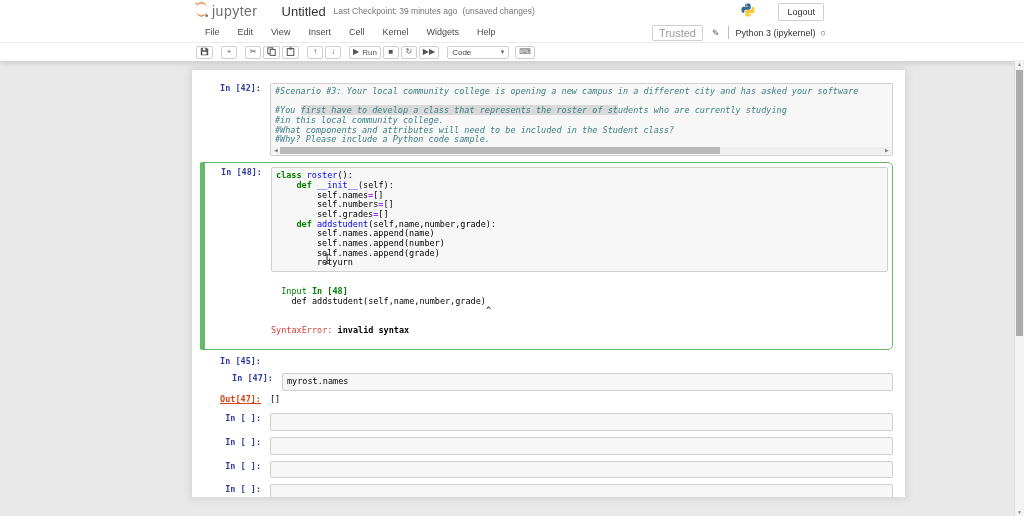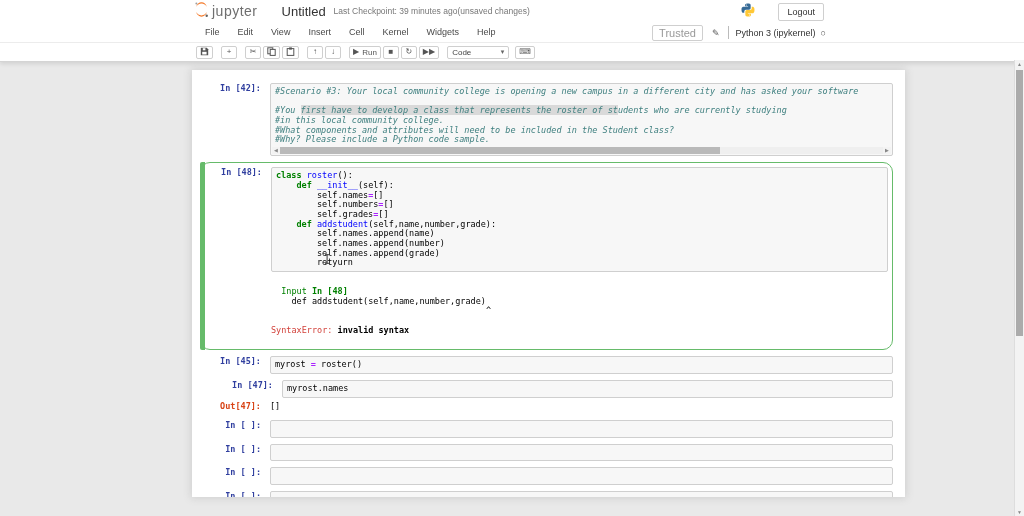--- a/index.html
+++ b/index.html
@@ -8,21 +8,21 @@
 
   
   .topchrome { position:absolute; top:0; left:0; right:0; height:62px; background:#fff;
                border-bottom:1px solid #d4d4d4; box-shadow:0 2px 4px rgba(0,0,0,.10); z-index:3; }
 
   .hdr { position:relative; height:22px; display:flex; align-items:center; padding-left:194px; }
   .logo { display:flex; align-items:center; cursor:pointer; }
   .logo-text { font-size:14px; color:#6e6e6e; letter-spacing:.5px; margin-left:3px; }
   .nbtitle { font-size:13px; color:#333; margin-left:24px; }
   .chk { font-size:8.5px; color:#777; margin-left:8px; }
-  .unsaved { font-size:8.5px; color:#777; }
+  .unsaved { font-size:8.5px; color:#777; margin-left:5px; }
   .hdr-right { position:absolute; right:200px; top:3px; display:flex; align-items:center;gap:11px; }
   .pylogo { margin-right:12px; }
   .logout { font-size:9px; color:#333; background:#fff; border:1px solid #cfcfcf; border-radius:2px;
             padding:3px 8px; cursor:pointer; }
 
   .menubar { position:relative; height:21px; display:flex; align-items:center; padding-left:196px;
              border-bottom:1px solid #ececec; }
   .menu-item { font-size:9px; color:#4a4a4a; padding:4px 9px; cursor:pointer; }
   .menu-right { position:absolute; right:198px; top:0; height:21px; display:flex; align-items:center; }
   .trusted { font-size:11px; color:#999; border:1px solid #cfcfcf; border-radius:2px; padding:1px 6px; }
@@ -44,39 +44,39 @@
   .celltype .caret { font-size:7px; color:#666; }
 
   
   .nb { position:absolute; left:192px; top:70px; width:713px; height:427px; background:#fff;
         box-shadow:0 0 8px 1px rgba(87,87,87,.18); padding-top:13px; overflow:hidden; z-index:1; }
 
   .cellrow { display:flex; margin:0 12px 6px 0; }
   .prompt { width:78px; flex:none; text-align:right; padding-right:9px;
             font-family:"DejaVu Sans Mono", monospace; font-size:8.5px; font-weight:bold; line-height:11px; }
   .prompt.in  { color:#303F9F; }
-  .prompt.out { color:#D84315; }
+  .prompt.out { color:#D84315;text-decoration:underline; }
   .inputbox { flex:1; background:#f7f7f7; border:1px solid #cfcfcf; border-radius:2px;
               padding:3px 4px; position:relative; overflow:hidden; cursor:text; }
   .inputbox.scrolled { padding-bottom:10px; }
   .code { font-family:"DejaVu Sans Mono", monospace; font-size:8.5px; line-height:9.7px; color:#000; }
   .cl { white-space:pre; height:9.7px; }
 
   .t-c  { color:#408080; font-style:italic; }
   .t-cs { color:#408080; font-style:italic; background:#d9d9d9; }
   .t-k  { color:#008000; font-weight:bold; }
   .t-d  { color:#0000ff; }
   .t-o  { color:#AA22FF; font-weight:bold; }
   .t-p  { color:#000; }
   .t-pb { color:#000; font-weight:bold; }
   .t-g  { color:#008000; }
   .t-gb { color:#008000; font-weight:bold; }
   .t-r  { color:#d2413a; }
 
-  .selcell { position:relative; margin:0 12px 6px 8px; border:1px solid #66BB6A; border-radius:10px;
+  .selcell { position:relative; margin:0 12px 6px 8px; border:1px solid #66BB6A; border-radius:5px;
              padding:4px 4px 14px 0; }
   .selcell::before { content:""; position:absolute; left:-1px; top:-1px; bottom:-1px; width:5px;
                      background:#66BB6A; border-radius:2px 0 0 2px; }
   .selcell .cellrow { margin:0; }
   .selcell .prompt { width:70px; }
   .outrow { display:flex; margin-top:6px; }
   .outrow .oprompt { width:70px; flex:none; }
   .errout { flex:1;margin-top:9px; }
 
   .outvalrow { display:flex; margin:2px 12px 8px 0; }
@@ -262,25 +262,20 @@
           <div class="cl"><span class="t-p">    def addstudent(self,name,number,grade)</span></div>
           <div class="cl"><span class="t-p">                                          ^</span></div>
           <div class="cl">&nbsp;</div>
           <div class="cl"><span class="t-r">SyntaxError:</span><span class="t-pb"> invalid syntax</span></div>
         </div>
     </div>
   </div>
 
   <div class="cellrow">
     <div class="prompt in">In [45]:</div>
-    <div class="inputbox">
-      <div class="code">
-          <div class="cl"><span class="t-p">myrost </span><span class="t-o">=</span><span class="t-p"> roster()</span></div>
-        </div>
-    </div>
   </div>
 
   <div class="cellrow" style="margin-bottom:3px;padding-left:12px;">
     <div class="prompt in">In [47]:</div>
     <div class="inputbox">
       <div class="code">
           <div class="cl"><span class="t-p">myrost.names</span></div>
         </div>
     </div>
   </div>

